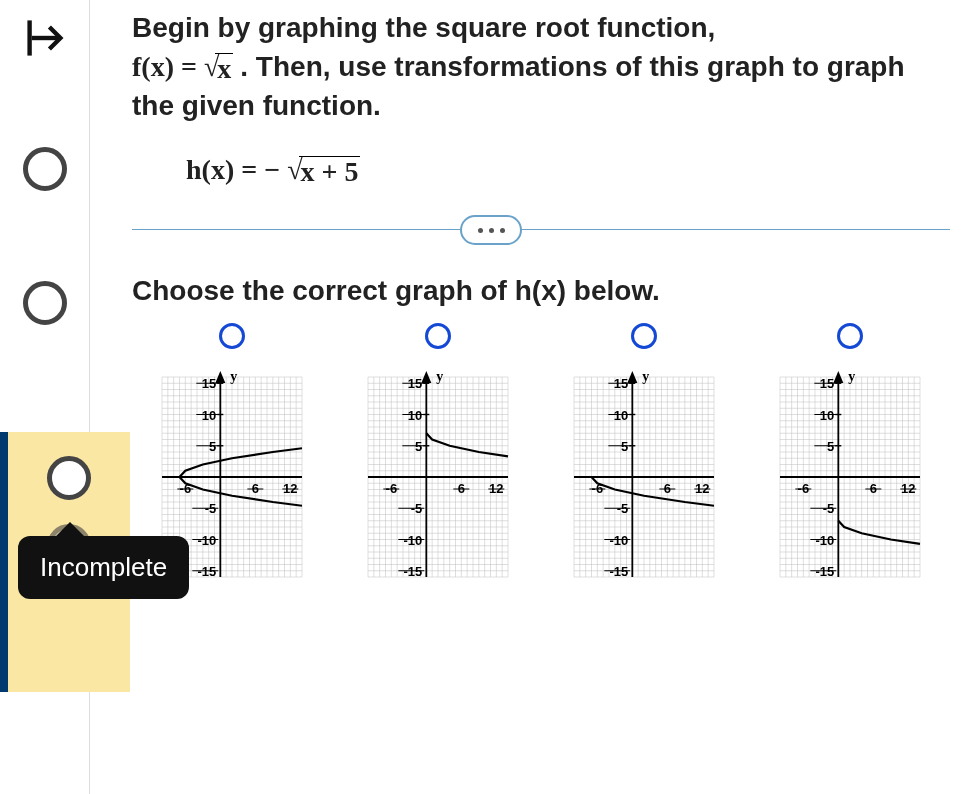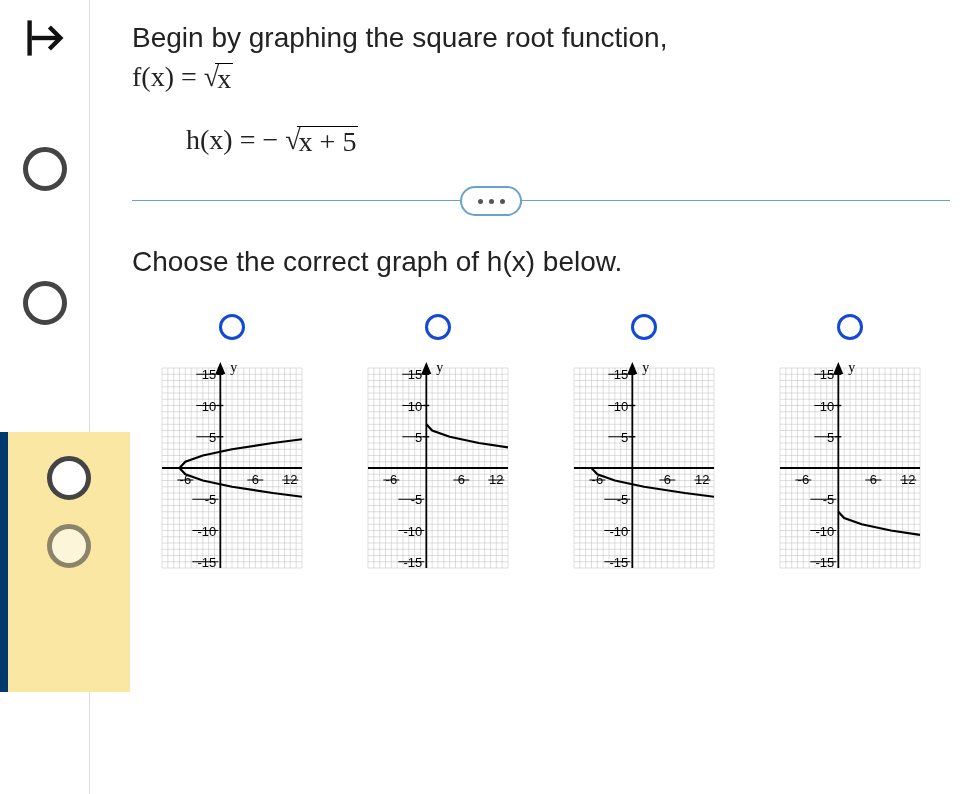--- a/index.html
+++ b/index.html
@@ -5,32 +5,32 @@
   * { box-sizing: border-box; }
   html, body { margin:0; padding:0; font-family: Arial, Helvetica, sans-serif; color:#222; }
   .page { width:976px; height:794px; position:relative; display:flex; background:#fff; }
   .sidebar { width:130px; height:100%; position:relative; background:#fff; border-right:1px solid #ddd; display:flex; flex-direction:column; align-items:center; padding-top:12px; }
   .expand-btn { width:52px; height:52px; display:flex; align-items:center; justify-content:center; color:#111; margin-bottom:38px; }
   .radio-nav { width:44px; height:44px; border-radius:50%; border:5px solid #444; background:#fff; margin:45px 0; }
   .highlight-zone { position:absolute; left:0; width:130px; height:260px; top:432px; background:#fbe7a4; border-left:8px solid #003a6e; }
   .highlight-zone .radio-nav { margin:24px auto; position:relative; }
   .tooltip { position:absolute; left:18px; top:536px; background:#111; color:#fff; padding:16px 22px; border-radius:12px; font-size:26px; z-index:20; }
   .tooltip::before { content:""; position:absolute; top:-14px; left:38px; width:0;height:0; border-left:14px solid transparent; border-right:14px solid transparent; border-bottom:14px solid #111; }
-  .content { flex:1; padding:18px 26px 0 42px; position:relative; }
+  .content { flex:1; padding:8px 26px 0 42px; position:relative;font-weight:bold; }
   .instr { font-size:28px; line-height:1.4; }
   .mathrow { font-family: "Times New Roman", serif; text-align: center; }
   .sqrt { display:inline-flex; align-items:flex-start; }
   .sqrt .radical { font-size:28px; line-height:1; }
   .sqrt .radicand { border-top:1.6px solid #000; padding:0 2px; margin-left:-4px; line-height:1.1; }
   .hfun { margin:28px 0 28px 54px; font-size:28px; font-family:"Times New Roman", serif;}
   .divider { position:relative; height:30px; margin:14px 0 30px 0;}
   .divider::before { content:""; position:absolute; top:14px; left:0; right:0; border-top:1.6px solid #6aa2c9; }
   .divider .pill { position:absolute; left:328px; top:0; width:62px; height:30px; border-radius:16px; border:2px solid #6aa2c9; background:#fff; display:flex; align-items:center; justify-content:center; gap:6px;}
   .divider .pill span { width:5px; height:5px; border-radius:50%; background:#555;}
-  .prompt2 { font-size:28px; margin-bottom:36px;}
+  .prompt2 { font-size:28px; margin-bottom:16px;}
   .choices { display:flex; gap:6px; }
   .choice { width:200px; display:flex; flex-direction:column; align-items:center; }
   .choice .radio-ans { width:26px; height:26px; border-radius:50%; border:3px solid #1449d6; margin-bottom:18px;}
   .graphbox { width:160px; height:220px; position:relative; }
   .graphbox svg { width:100%; height:100%; }
 </style>
 </head>
 <body>
 
 <div class="page">
@@ -42,31 +42,32 @@
         <line x1="8" y1="20" x2="34" y2="20" stroke="#111" stroke-width="4"></line>
         <polyline points="24,10 34,20 24,30" fill="none" stroke="#111" stroke-width="4"></polyline>
       </svg>
     </div>
     <div class="radio-nav"></div>
     <div class="radio-nav"></div>
     <div class="highlight-zone">
       <div class="radio-nav"></div>
       <div class="radio-nav" style="opacity:.6;"></div>
     </div>
+    <div class="tooltip">Incomplete</div>
   </div>
 
   <div class="content">
     <div class="instr">
       <span>Begin by graphing the square root function,</span><br>
       <span class="mathrow">
         <span>f(x) = </span><span class="sqrt">
             <span class="radical">√</span>
             <span class="radicand">x</span>
           </span>
-      </span>
+      </span><span>. Then, use transformations of this graph to graph the given function.</span>
     </div>
 
     <div class="hfun">
       <span>h(x) = − </span><span class="sqrt">
           <span class="radical">√</span>
           <span class="radicand">x + 5</span>
         </span>
     </div>
 
     <div class="divider">

